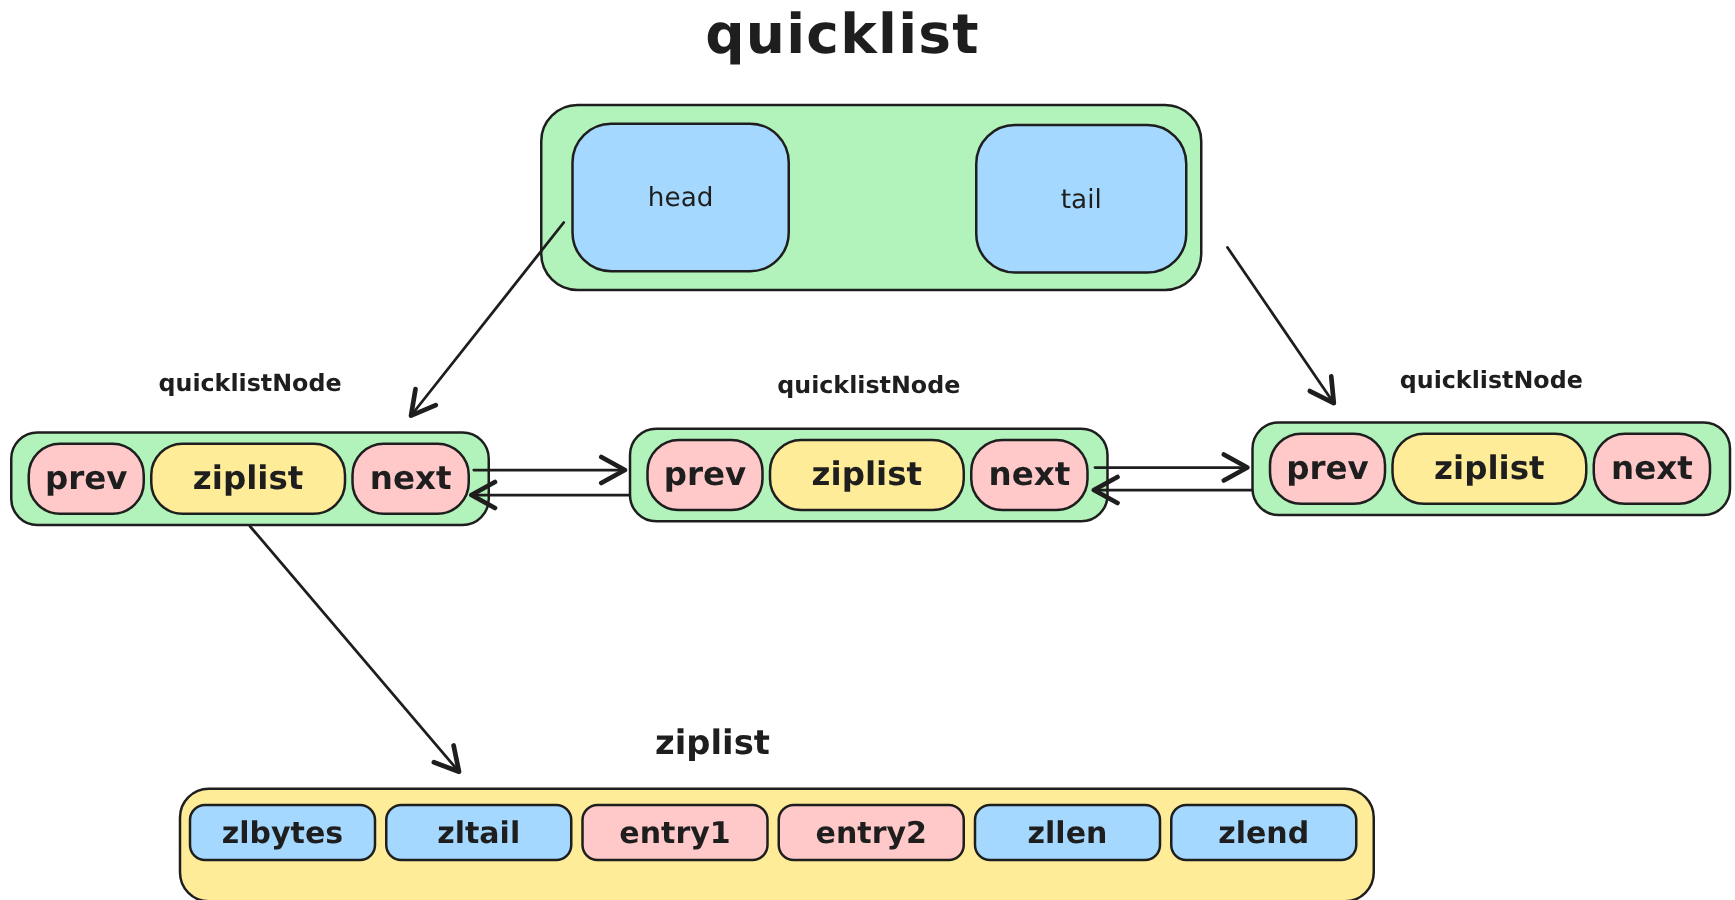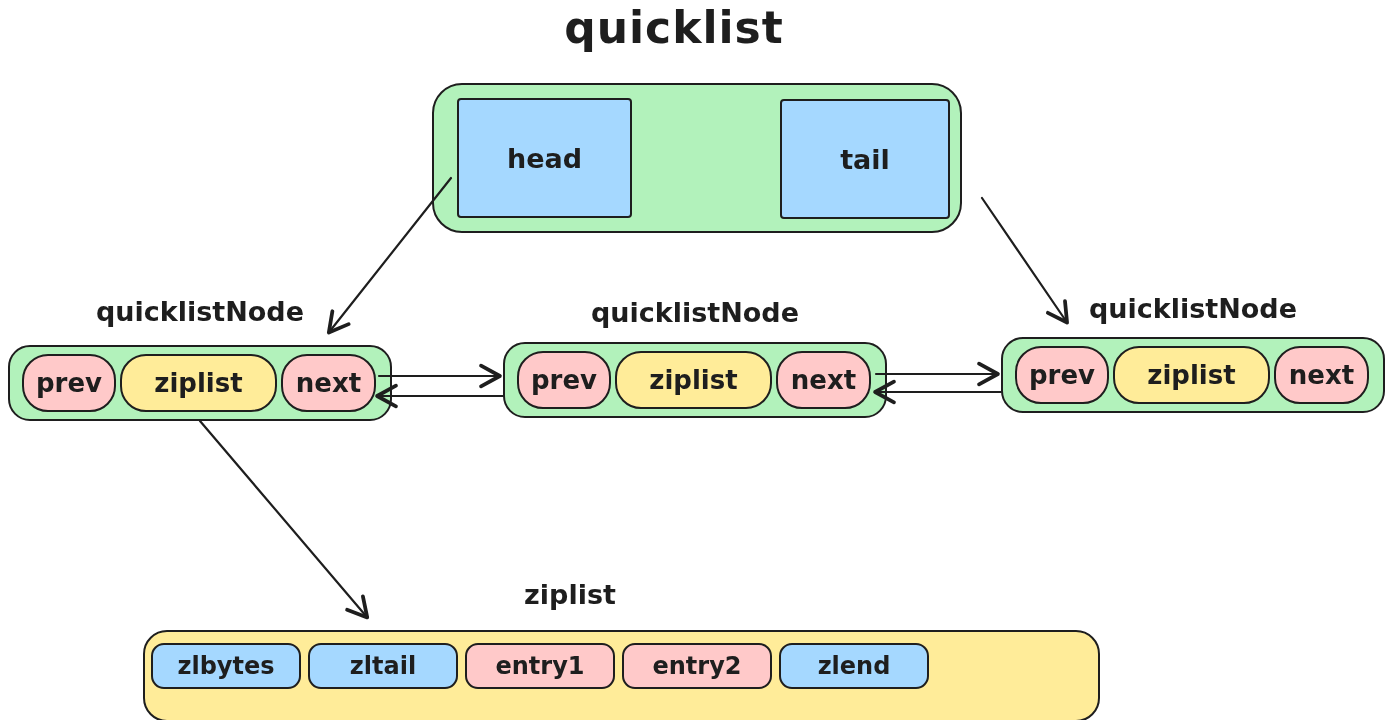--- a/index.html
+++ b/index.html
@@ -16,36 +16,36 @@
   }
 
   
   .ql-box{
     position:absolute;left:432px;top:83px;width:530px;height:150px;
     background:#b2f2bb;border:2.5px solid #1e1e1e;border-radius:30px;
     box-sizing:border-box;
   }
   .ql-inner{
     position:absolute;background:#a5d8ff;border:2px solid #1e1e1e;
-    border-radius:4px;box-sizing:border-box;
+    border-radius:32px;box-sizing:border-box;
     display:flex;align-items:center;justify-content:center;
-    font-size:27px;font-weight:700;
+    font-size:21px;font-weight:400;
   }
   .ql-head{left:23px;top:13px;width:175px;height:120px;}
   .ql-tail{left:336px;top:14px;width:170px;height:120px;margin-left:10px;}
 
   
   .node{
     position:absolute;height:76px;width:384px;
     background:#b2f2bb;border:2.5px solid #1e1e1e;border-radius:22px;
     box-sizing:border-box;
   }
   .node-label{
     position:absolute;width:384px;height:34px;text-align:center;
-    font-size:27px;font-weight:600;
+    font-size:19px;font-weight:600;
   }
   .cellbox{
     position:absolute;top:7px;height:58px;
     border:2px solid #1e1e1e;border-radius:26px;box-sizing:border-box;
     display:flex;align-items:center;justify-content:center;
     font-size:26px;font-weight:600;
   }
   .pink{background:#ffc9c9;}
   .yellow{background:#ffec99;}
   .blue{background:#a5d8ff;}
@@ -105,20 +105,21 @@
     <div class="cellbox yellow cb-zip">ziplist</div>
     <div class="cellbox pink cb-next">next</div>
   </div>
 
   <div class="zl-label">ziplist</div>
   <div class="zl-box">
     <div class="zl-cell blue">zlbytes</div>
     <div class="zl-cell blue">zltail</div>
     <div class="zl-cell pink">entry1</div>
     <div class="zl-cell pink">entry2</div>
+    <div class="zl-cell blue">zllen</div>
     <div class="zl-cell blue">zlend</div>
   </div>
 
   <svg class="arrows" width="1388" height="720" viewBox="0 0 1388 720">
     <defs>
       <marker id="arrowhead" viewBox="0 0 14 14" refX="11" refY="7" markerWidth="12" markerHeight="12" orient="auto-start-reverse">
         <path d="M2,1.5 L12,7 L2,12.5" fill="none" stroke="#1e1e1e" stroke-width="2" stroke-linecap="round" stroke-linejoin="round"></path>
       </marker>
     </defs>
     <g stroke="#1e1e1e" stroke-width="2.2" fill="none" stroke-linecap="round">

